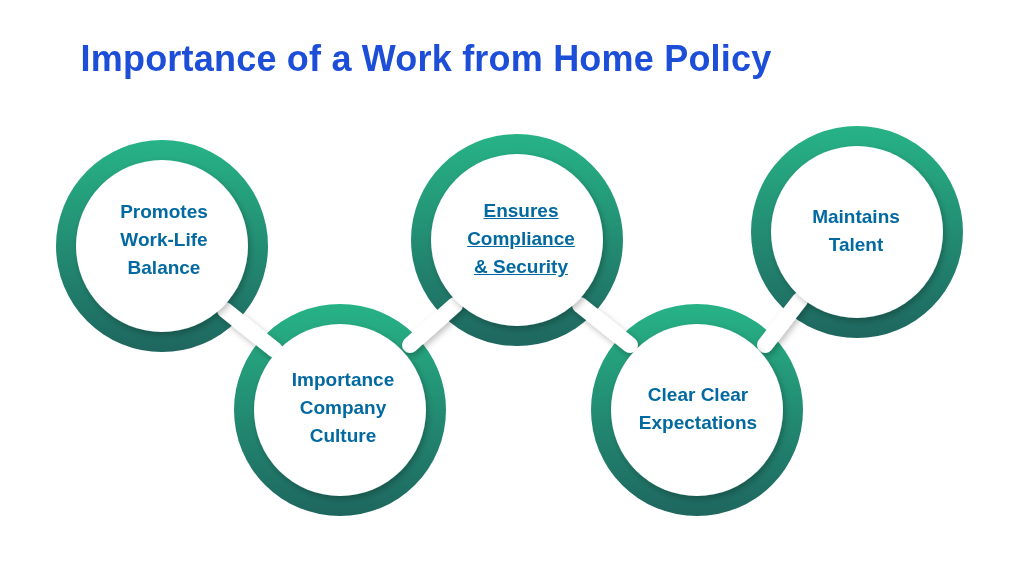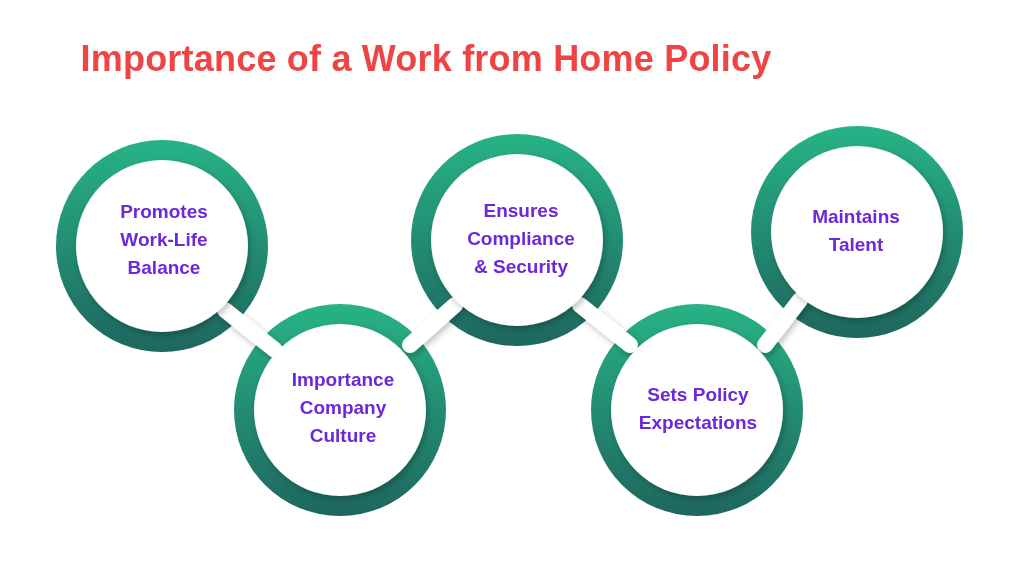--- a/index.html
+++ b/index.html
@@ -1,26 +1,26 @@
 <!DOCTYPE html>
 <html><head>
   <meta charset="utf-8">
   <style>
     html, body { margin: 0; padding: 0; background: #ffffff; }
     body { width: 1024px; height: 576px; position: relative; overflow: hidden; font-family: "Liberation Sans", "DejaVu Sans", sans-serif; }
     .title {
       position: absolute; left: 0; top: 38px; width: 852px; text-align: center;
       font-family: "Liberation Sans", sans-serif; font-weight: 700; font-size: 36px;
-      color: #ef4444; letter-spacing: 0.2px;
+      color: #1d4ed8; letter-spacing: 0.2px;
     }
     svg.diagram { position: absolute; left: 0; top: 0; }
     .label {
       position: absolute; width: 170px; text-align: center;
       font-family: "Liberation Sans", sans-serif; font-weight: 700; font-size: 19px;
-      line-height: 28px; color: #6d28d9; transform: translate(-50%, -50%);
+      line-height: 28px; color: #0369a1; transform: translate(-50%, -50%);
       white-space: pre-line;
     }
   </style>
 </head>
 <body>
 
 <div class="title">Importance of a Work from Home Policy</div>
 
 <svg class="diagram" width="1024" height="576" viewBox="0 0 1024 576" xmlns="http://www.w3.org/2000/svg">
   <defs>
@@ -71,19 +71,19 @@
     <circle cx="857" cy="232" r="86" fill="#ffffff"></circle>
   </g>
 </svg>
 
 <div class="label" style="left:164px; top:240px;">Promotes
 Work-Life
 Balance</div>
 <div class="label" style="left:343px; top:408px;">Importance
 Company
 Culture</div>
-<div class="label" style="left:521px; top:239px;">Ensures
+<div class="label" style="left:521px; top:239px;text-decoration:underline;">Ensures
 Compliance
 &amp; Security</div>
-<div class="label" style="left:698px; top:409px;">Sets Policy
+<div class="label" style="left:698px; top:409px;">Clear Clear
 Expectations</div>
 <div class="label" style="left:856px; top:231px;">Maintains
 Talent</div>
 
 </body></html>

